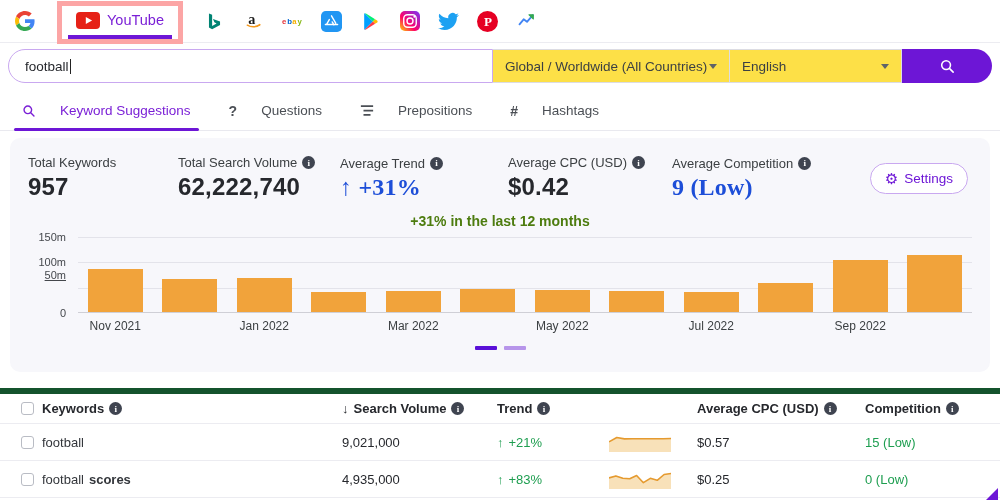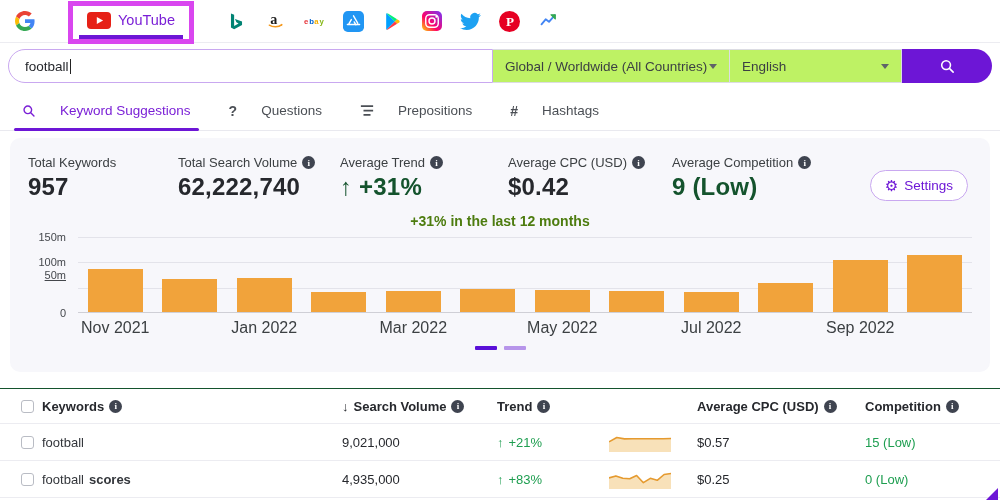--- a/index.html
+++ b/index.html
@@ -4,81 +4,81 @@
 <style>
   * { margin:0; padding:0; box-sizing:border-box; }
   html,body { width:1000px; height:500px; overflow:hidden; background:#fff;
     font-family:"Liberation Sans", sans-serif; color:#26282d; }
   .page { position:relative; width:1000px; height:500px; background:#fff; }
 
   
   .topbar { height:43px; display:flex; align-items:center; gap:17px; padding:0 14px;
     border-bottom:1px solid #ececf1; background:#fff; }
   .picon { width:22px; height:22px; display:flex; align-items:center; justify-content:center; flex:0 0 auto; cursor:pointer; }
-  .yt-annotation { border:5px solid #d946ef; margin:0 15px; padding:2px 0 0 0; background:#fff; position:relative; top:1px; }
+  .yt-annotation { border:5px solid #fca5a5; margin:0 4px; padding:2px 0 0 0; background:#fff; position:relative; top:1px; }
   .yt-tab { display:flex; align-items:center; gap:7px; padding:4px 14px 6px 14px; }
   .yt-tab .yt-badge { width:24px; height:17px; background:#e62117; border-radius:4px; display:flex; align-items:center; justify-content:center; }
   .yt-tab .yt-badge svg { width:9px; height:9px; }
   .yt-label { color:#7a1fd6; font-size:14.5px; }
   .yt-underline { height:4px; background:#6d16d6; margin:0 6px; }
 
   
   .searchrow { display:flex; align-items:stretch; height:34px; margin:6px 8px 0 8px; }
   .search-input { flex:1; border:1px solid #c9a8f0; border-radius:17px 0 0 17px; display:flex; align-items:center;
      padding-left:16px; font-size:13.5px; color:#26282d; background:#fff; position:relative; }
   .caret-blink { display:inline-block; width:1px; height:15px; background:#222; margin-left:1px; }
   .select-box { width:237px; border:1px solid #dcdce3; border-left:none; display:flex; align-items:center;
-     justify-content:space-between; padding:0 12px 0 12px; font-size:13.5px; color:#3c4043; background:#bef264; cursor:pointer; }
+     justify-content:space-between; padding:0 12px 0 12px; font-size:13.5px; color:#3c4043; background:#fde047; cursor:pointer; }
   .select-box.lang { width:172px; }
   .dd-caret { width:0; height:0; border-left:4px solid transparent; border-right:4px solid transparent; border-top:5px solid #5f6368; }
   .search-btn { width:90px; background:#6d16d6; border:none; border-radius:0 17px 17px 0; display:flex;
      align-items:center; justify-content:center; cursor:pointer; }
 
   
   .tabsrow { display:flex; align-items:stretch; gap:34px; padding:0 20px; height:40px; margin-top:8px;
      border-bottom:1px solid #e9e9ef; }
   .tab { display:flex; align-items:center; gap:24px; font-size:13.5px; color:#4b4f55; cursor:pointer; position:relative; padding:0 2px; }
   .tab.active { color:#7a1fd6; }
   .tab.active::after { content:""; position:absolute; left:-6px; right:-6px; bottom:-1px; height:3px; background:#6d16d6; border-radius:2px; }
   .tab .ticon { font-size:14px; font-weight:bold; color:#4b4f55; }
 
   
   .card { position:absolute; left:10px; right:10px; top:138px; height:234px; background:#f7f7fb; border-radius:10px; }
-  .stats { display:flex; align-items:flex-end; padding:17px 22px 0 18px; }
+  .stats { display:flex; align-items:center; padding:17px 22px 0 18px; }
   .stat { margin-right:0; }
   .stat .slabel { font-size:13px; color:#3c4043; display:flex; align-items:center; gap:5px; }
   .stat .svalue { font-size:24px; font-weight:bold; color:#26282d; margin-top:3px; letter-spacing:.2px; }
-  .stat.green .svalue { color:#14532d; }
+  .stat.green .svalue { color:#1d4ed8;font-family:Liberation Serif, serif; }
   .info-i { width:13px; height:13px; border-radius:50%; background:#3f4450; color:#fff; font-size:9px; font-weight:bold;
      display:inline-flex; align-items:center; justify-content:center; font-family:"Liberation Serif",serif; flex:0 0 auto; }
   .settings-btn { margin-left:auto; border:1px solid #c9a8f0; background:#fff; border-radius:16px; height:31px;
      display:flex; align-items:center; gap:6px; padding:0 14px; color:#6d16d6; font-size:13.5px; cursor:pointer; }
   .gear { font-size:15px; line-height:1; color:#6d16d6; }
 
   
   .chart-title { text-align:center; font-size:14px; font-weight:bold; color:#4d7c0f; margin-top:12px; }
   .chart-wrap { position:relative; margin:8px 14px 0 14px; height:100px; }
   .yaxis { position:absolute; left:0; top:0; width:48px; height:76px; }
   .yaxis div { position:absolute; right:6px; transform:translateY(-50%); font-size:11px; color:#44474c; }
   .plot { position:absolute; left:54px; right:4px; top:0; height:76px; border-bottom:1px solid #cfcfd6; }
   .gridline { position:absolute; left:0; right:0; height:1px; background:#e3e3ea; }
   .bars { position:absolute; left:0; right:0; bottom:0; top:0; display:flex; align-items:flex-end; }
   .barslot { flex:1; display:flex; justify-content:center; align-items:flex-end; height:100%; }
   .bar { width:74%; background:#f1a33b; }
   .xlabels { position:absolute; left:54px; right:4px; top:82px; display:flex; }
-  .xlabels div { flex:1; text-align:center; font-size:16px; color:#3c4043; }
+  .xlabels div { flex:1; text-align:center; font-size:12px; color:#3c4043; }
   .pager { display:flex; justify-content:center; gap:7px; margin-top:9px; }
   .pager .pg { width:22px; height:4px; border-radius:1px; background:#b795ea; cursor:pointer; }
   .pager .pg.active { background:#5a10d8; }
 
   
   .table { position:absolute; left:0; right:0; top:388px; }
   .trow { display:grid; grid-template-columns:42px 300px 155px 112px 88px 168px 1fr; align-items:center;
      height:37px; border-bottom:1px solid #ececf1; padding-right:10px; }
-  .trow.head { font-weight:bold; font-size:13px; color:#26282d; height:36px; border-top:1px solid #14532d; }
+  .trow.head { font-weight:bold; font-size:13px; color:#26282d; height:36px; border-top:6px solid #14532d; }
   .trow .cell { display:flex; align-items:center; gap:5px; font-size:13px; }
   .checkbox { width:13px; height:13px; border:1px solid #b9bcc4; border-radius:3px; background:#fff; margin-left:21px; cursor:pointer; }
   .kw { color:#33363b; }
   .green-txt { color:#1e9e50; }
   .up-arrow { color:#1e9e50; font-size:13px; }
   .sort-arrow { font-weight:bold; }
   .spark svg { display:block; }
 
   .cursor-wedge { position:absolute; right:2px; bottom:0; width:0; height:0;
      border-left:12px solid transparent; border-bottom:12px solid #6d16d6; }

